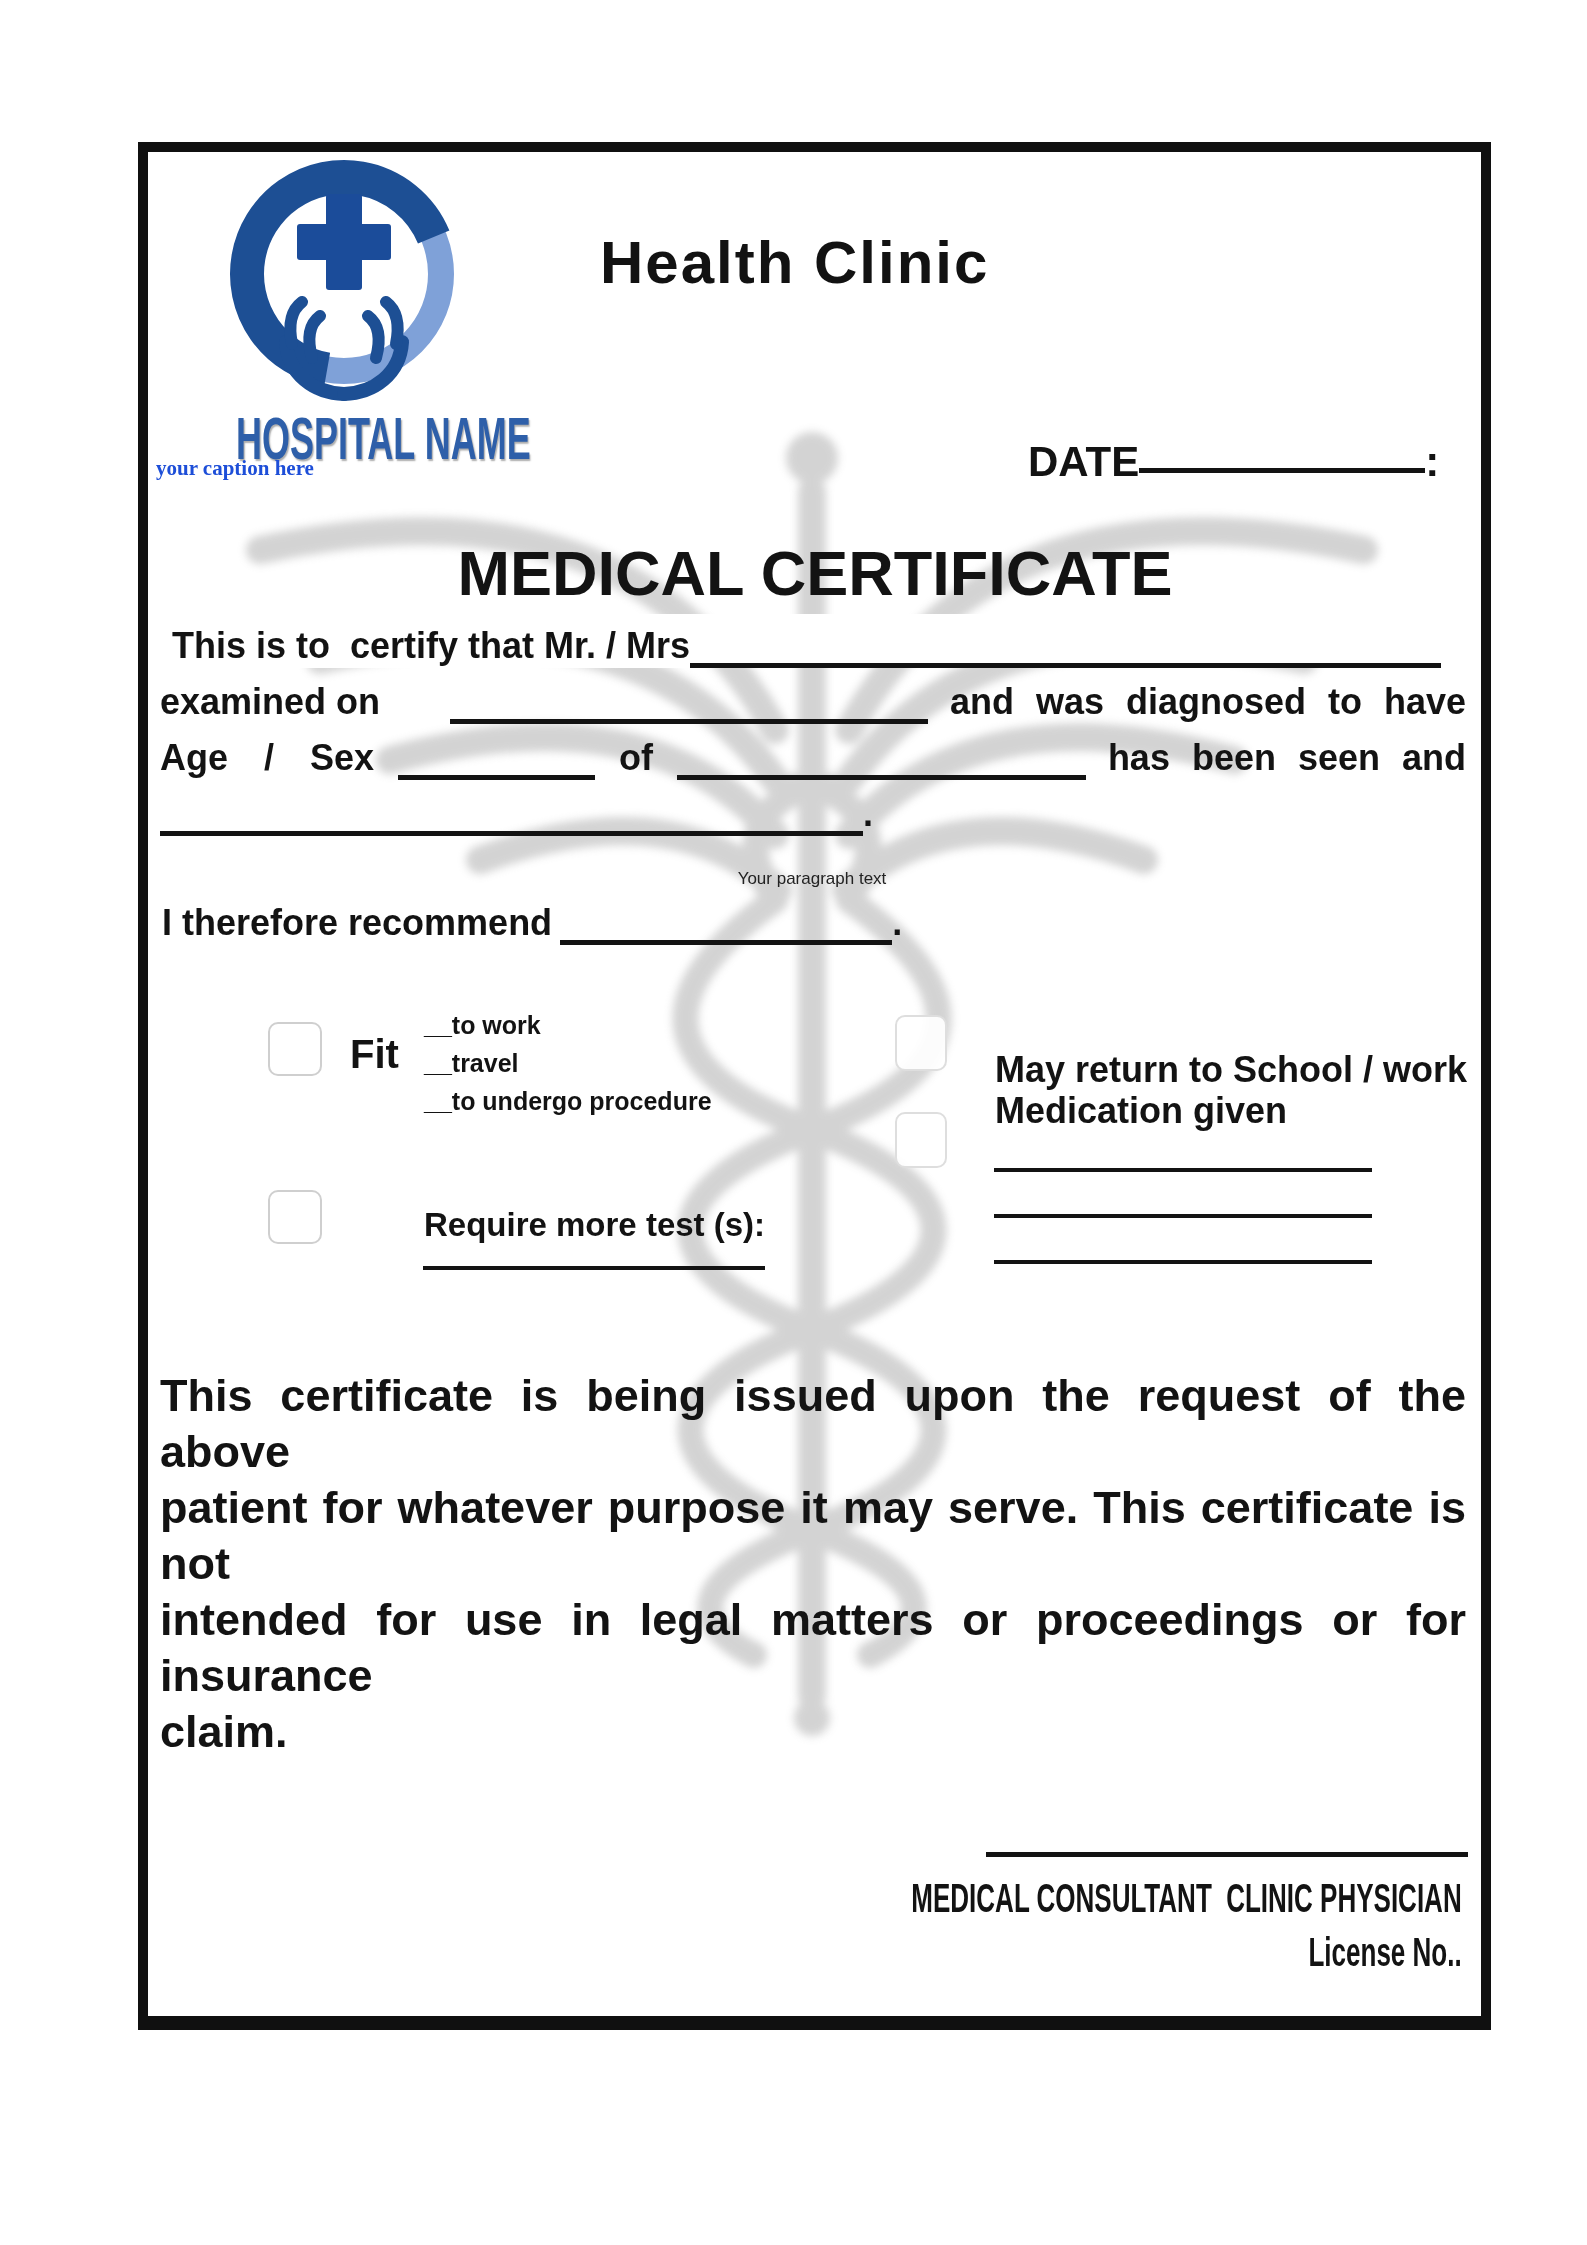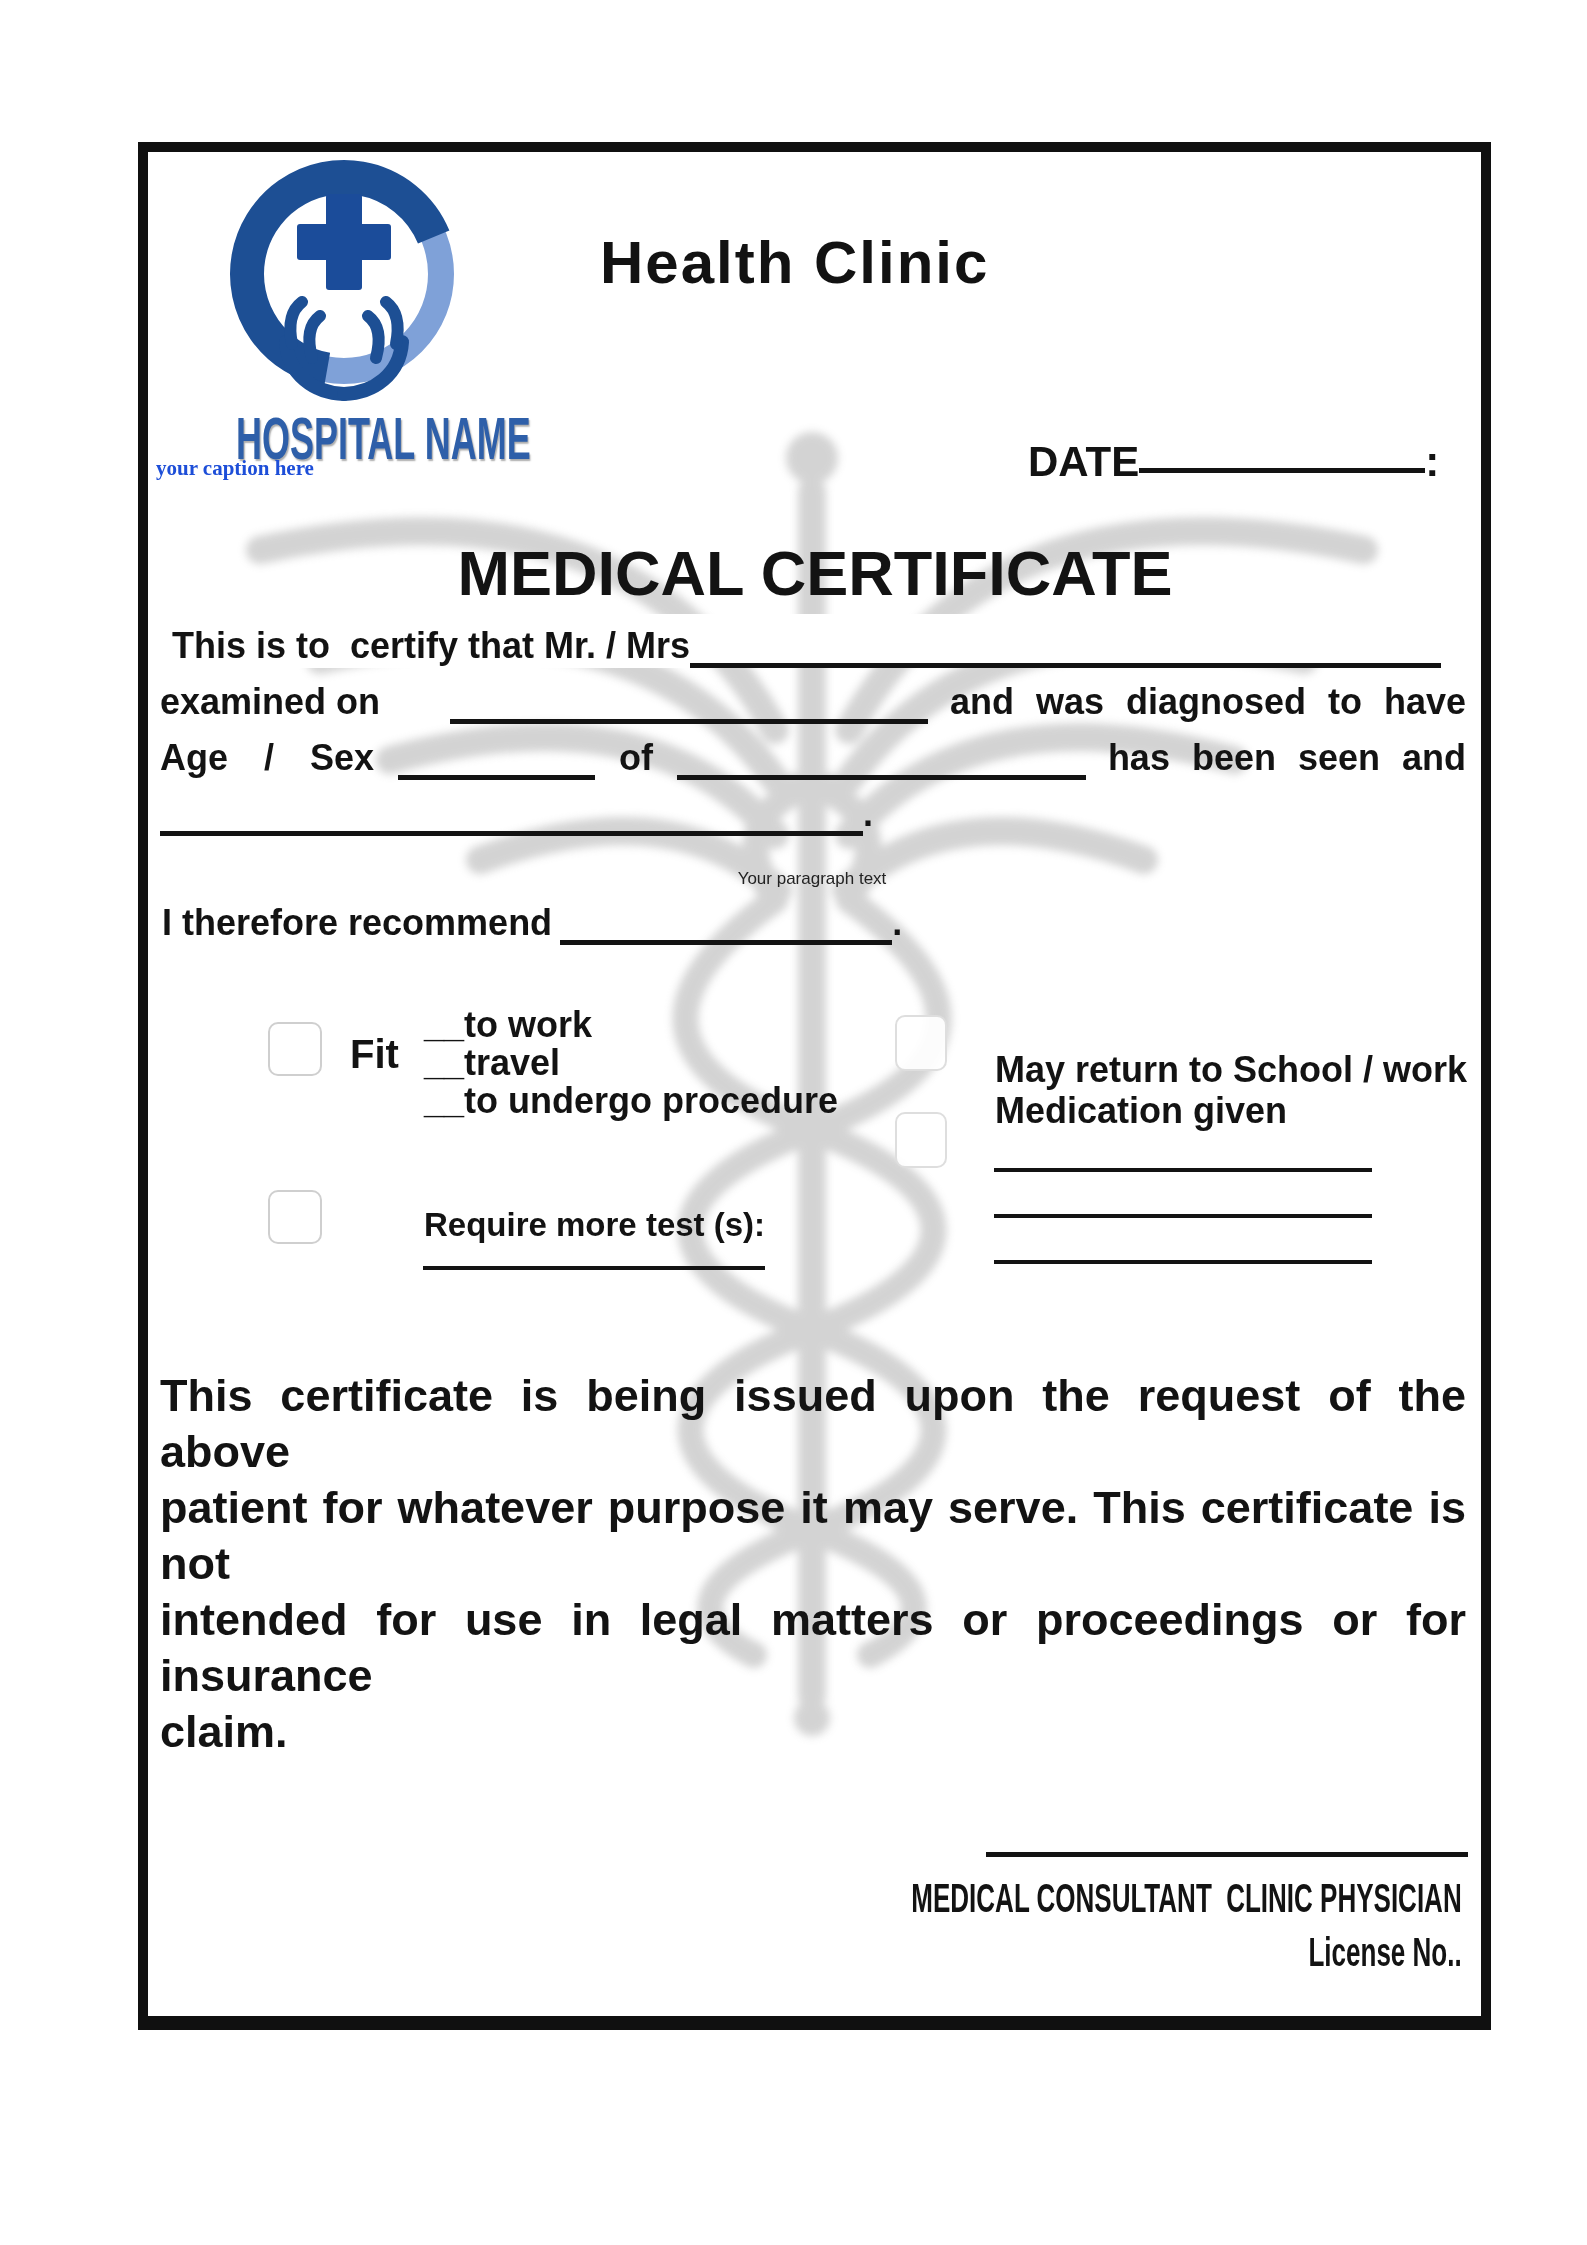--- a/index.html
+++ b/index.html
@@ -37,21 +37,21 @@
   .ws-lg{word-spacing:26px;}
   .ws-md{word-spacing:12px;}
   .note{position:absolute;left:512px;top:869px;width:600px;text-align:center;
         font-size:17px;font-weight:400;color:#222;}
   .recommend{position:absolute;left:162px;top:895px;width:1306px;}
   
   .cb{position:absolute;width:54px;height:54px;background:#fff;border:2px solid #cfcfcf;
       border-radius:10px;box-sizing:border-box;}
   .cb.faint{border-color:#dedede;background:rgba(255,255,255,.92);}
   .fit-label{position:absolute;left:350px;top:1032px;font-size:40px;font-weight:700;}
-  .fit-items{position:absolute;left:424px;top:1006px;font-size:36px;font-weight:700;line-height:38px;}
+  .fit-items{position:absolute;left:424px;top:1006px;font-size:25px;font-weight:700;line-height:38px;}
   .more-tests{position:absolute;left:424px;top:1206px;font-size:33px;font-weight:700;}
   .hline{position:absolute;height:0;border-top:4px solid #131313;}
   .rt-label1{position:absolute;left:995px;top:1049px;font-size:36px;font-weight:700;}
   .rt-label2{position:absolute;left:995px;top:1090px;font-size:36px;font-weight:700;}
   
   .disclaimer{position:absolute;left:160px;top:1368px;width:1306px;font-size:45px;
       font-weight:700;line-height:56px;}
   .dline{text-align:justify;text-align-last:justify;}
   .dline.last{text-align:left;text-align-last:left;}
   

